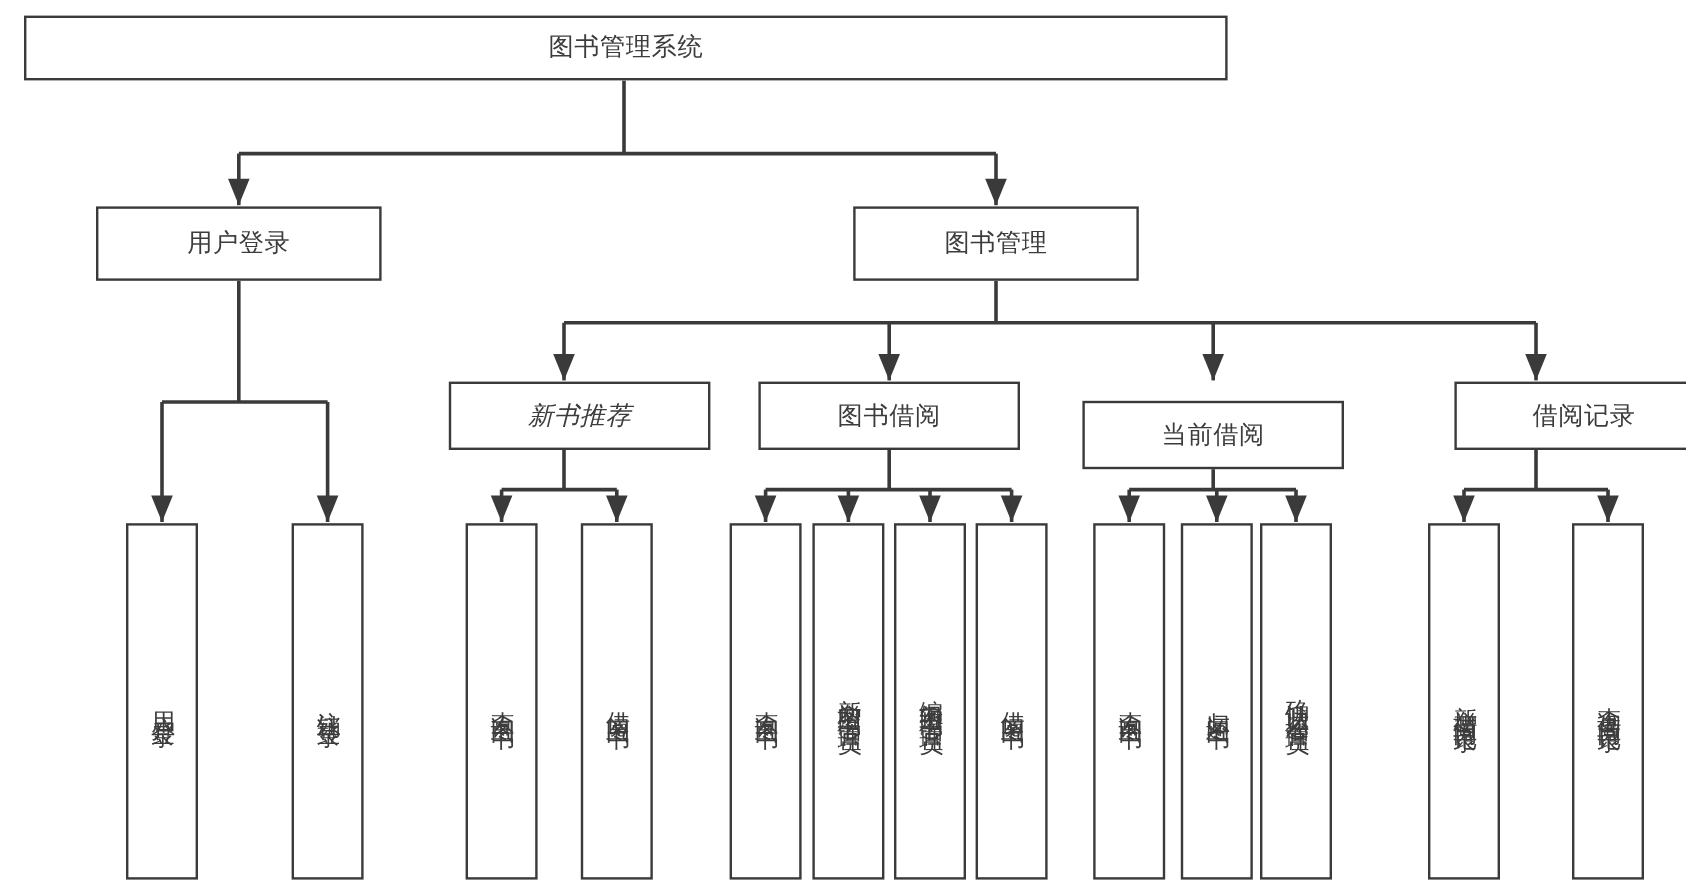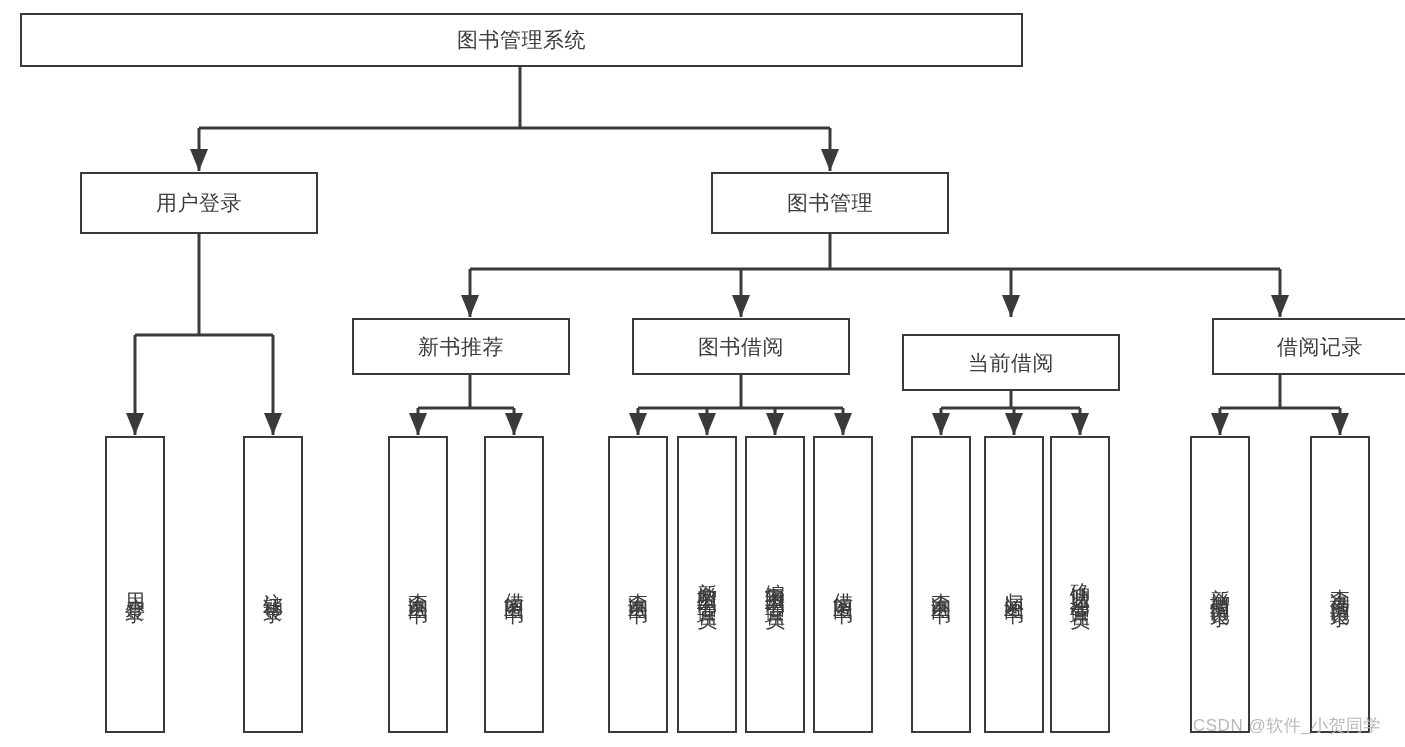--- a/index.html
+++ b/index.html
@@ -119,21 +119,21 @@
   <div id="node-layer">
       <div class="node-box" style="left: 20px; top: 13px; width: 1003px; height: 54px;">
         <span class="node-label-h">图书管理系统</span>
       </div>
       <div class="node-box" style="left: 80px; top: 172px; width: 238px; height: 62px;">
         <span class="node-label-h">用户登录</span>
       </div>
       <div class="node-box" style="left: 711px; top: 172px; width: 238px; height: 62px;">
         <span class="node-label-h">图书管理</span>
       </div>
-      <div class="node-box" style="left: 352px; top: 318px; width: 218px; height: 57px;">
+      <div class="node-box" style="left: 374px; top: 318px; width: 218px; height: 57px; font-style: italic;">
         <span class="node-label-h">新书推荐</span>
       </div>
       <div class="node-box" style="left: 632px; top: 318px; width: 218px; height: 57px; justify-content: center;">
         <span class="node-label-h">图书借阅</span>
       </div>
       <div class="node-box" style="left: 902px; top: 318px; width: 218px; height: 57px; margin-top: 16px;">
         <span class="node-label-h">当前借阅</span>
       </div>
       <div class="node-box" style="left: 1212px; top: 318px; width: 216px; height: 57px;">
         <span class="node-label-h">借阅记录</span>
@@ -171,14 +171,13 @@
       <div class="node-box" style="left: 1050px; top: 436px; width: 60px; height: 297px;">
         <span class="node-label-v">确认归还（管理员）</span>
       </div>
       <div class="node-box" style="left: 1190px; top: 436px; width: 60px; height: 297px;">
         <span class="node-label-v">新增借阅记录</span>
       </div>
       <div class="node-box" style="left: 1310px; top: 436px; width: 60px; height: 297px;">
         <span class="node-label-v">查询借阅记录</span>
       </div>
     </div>
-  <div class="watermark" style="left: 1193px; top: 714px; color: rgb(184, 184, 184);">CSDN @软件_小贺同学</div>
 </div>
 
 </body></html>

